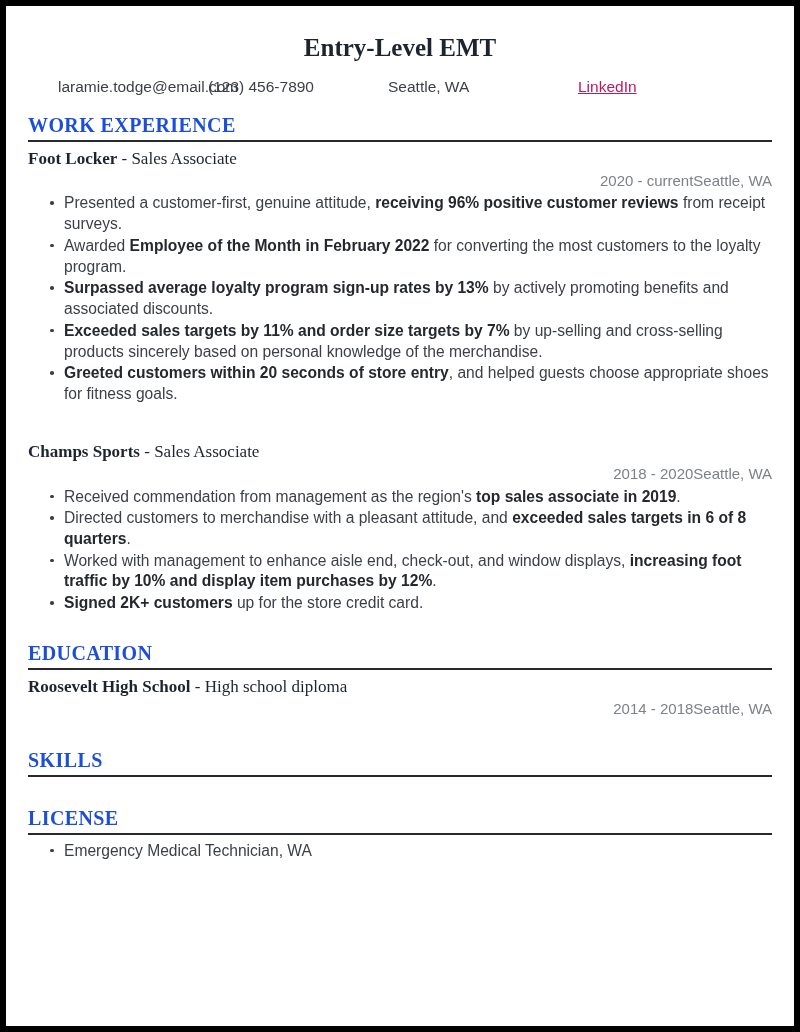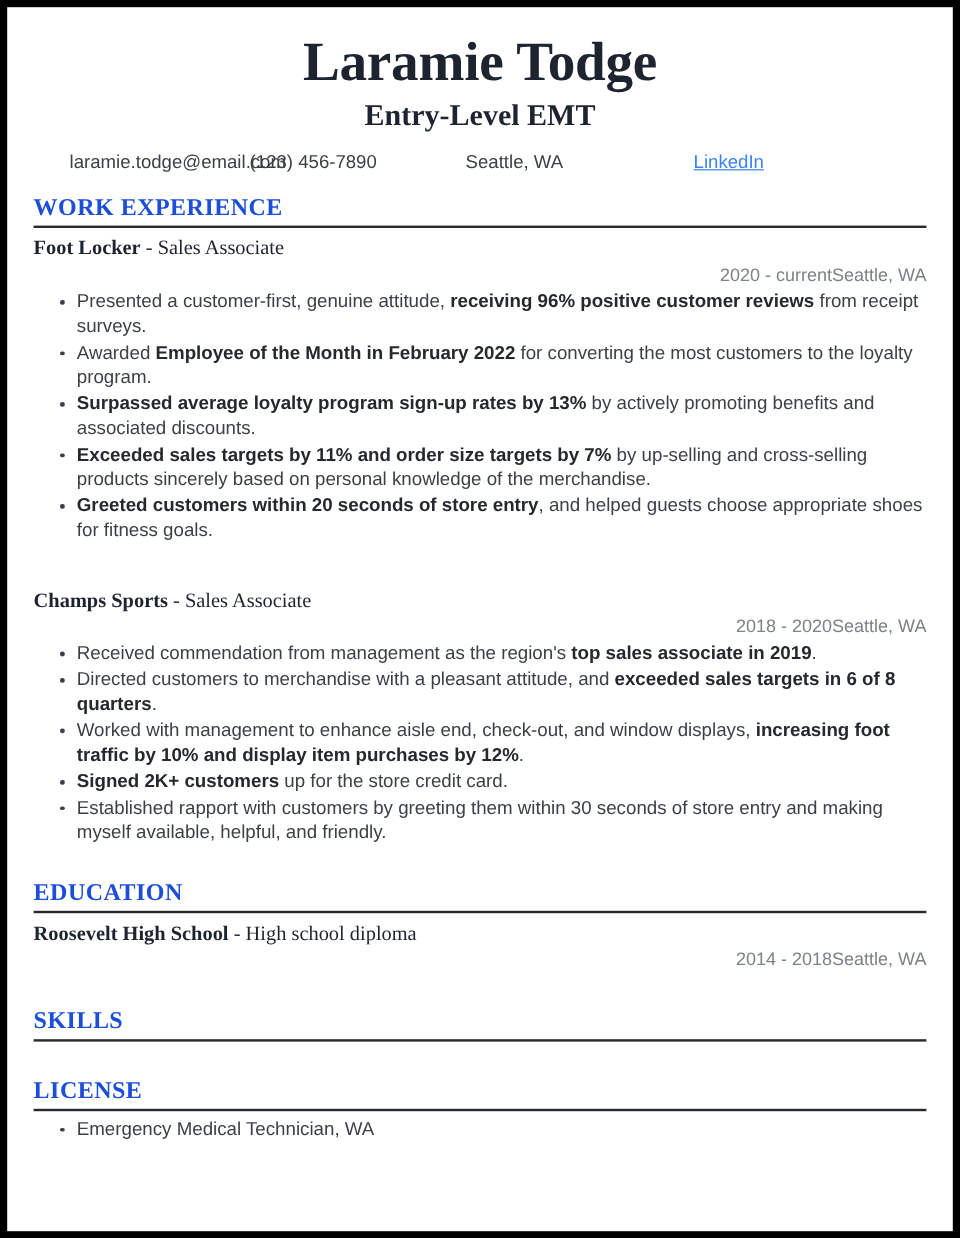--- a/index.html
+++ b/index.html
@@ -58,21 +58,21 @@
   .contact .cell {
     flex: 0 0 25%;
     box-sizing: border-box;
     padding-right: 10px;
   }
   .contact .cell.email { max-width: 150px; flex: 0 0 150px; }
   .contact .cell.phone { flex: 0 0 180px; }
   .contact .cell.loc   { flex: 0 0 180px; }
   .contact .cell.link  { flex: 1 1 auto; text-align: left; padding-left: 10px; }
   .linkedin {
-    color: #3b82f6;
+    color: #be185d;
     text-decoration: underline;
     cursor: pointer;
   }
 
   
   .section { margin-top: 16px; }
   .section-title {
     font-family: "Liberation Serif", serif;
     font-weight: bold;
     font-size: 20px;
@@ -142,21 +142,20 @@
   .section.license { margin-top: 30px; }
   .section.education { margin-top: 28px; }
 </style>
 </head>
 <body>
 
 <div class="page">
   <div class="inner">
 
     <div>
-      <h1 class="name">Laramie Todge</h1>
       <div class="title">Entry-Level EMT</div>
 
       <div class="contact">
         <div class="cell email">laramie.todge@email.com</div>
         <div class="cell phone">(123) 456-7890</div>
         <div class="cell loc">Seattle, WA</div>
         <div class="cell link">
           <span class="linkedin">LinkedIn</span>
         </div>
       </div>
@@ -184,21 +183,20 @@
             <div class="entry-head"><span class="org">Champs Sports</span><span class="sep"> - </span><span class="role">Sales Associate</span></div>
             <div class="entry-meta">
               <span>2018 - 2020</span>
               <span>Seattle, WA</span>
             </div>
             <ul class="bullets">
               <li><span>Received commendation from management as the region's </span><b>top sales associate in 2019</b><span>.</span></li>
               <li><span>Directed customers to merchandise with a pleasant attitude, and </span><b>exceeded sales targets in 6 of 8 quarters</b><span>.</span></li>
               <li><span>Worked with management to enhance aisle end, check-out, and window displays, </span><b>increasing foot traffic by 10% and display item purchases by 12%</b><span>.</span></li>
               <li><b>Signed 2K+ customers</b><span> up for the store credit card.</span></li>
-              <li><span>Established rapport with customers by greeting them within 30 seconds of store entry and making myself available, helpful, and friendly.</span></li>
             </ul>
           </div>
         </div>
     </div>
 
     <div class="section education">
       <div class="section-title">EDUCATION</div>
       <div class="rule"></div>
       <div id="education-entries">
           <div class="entry">

